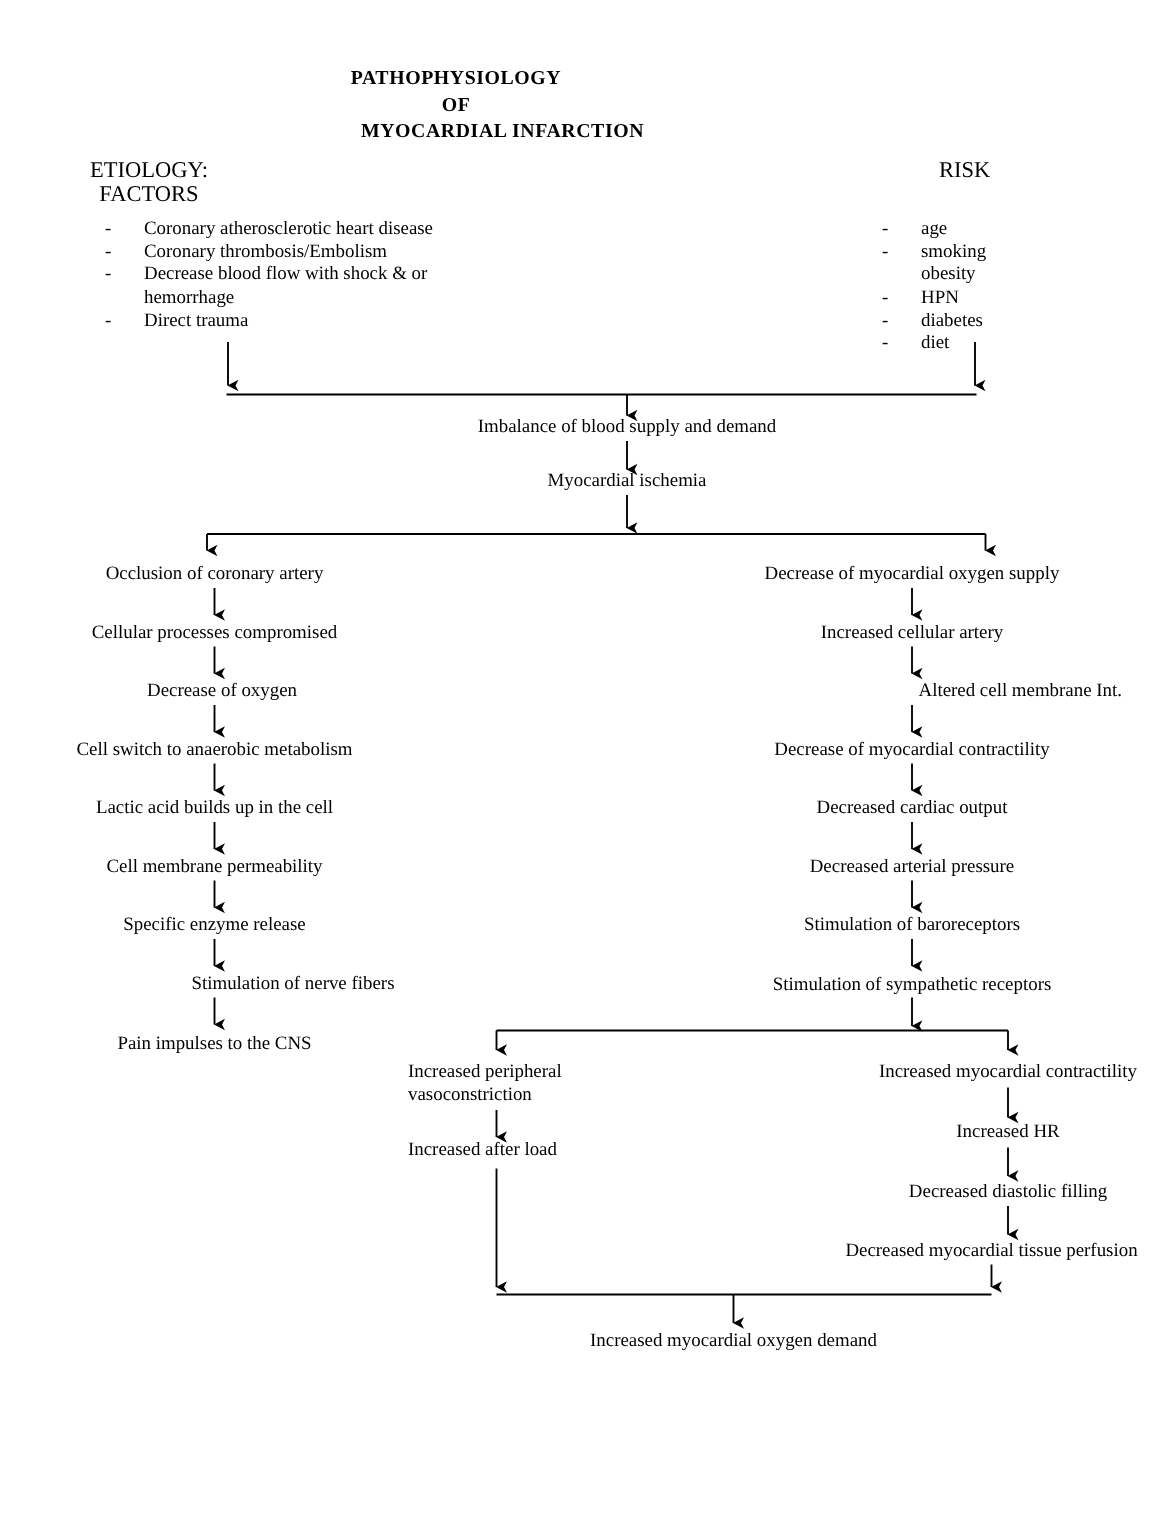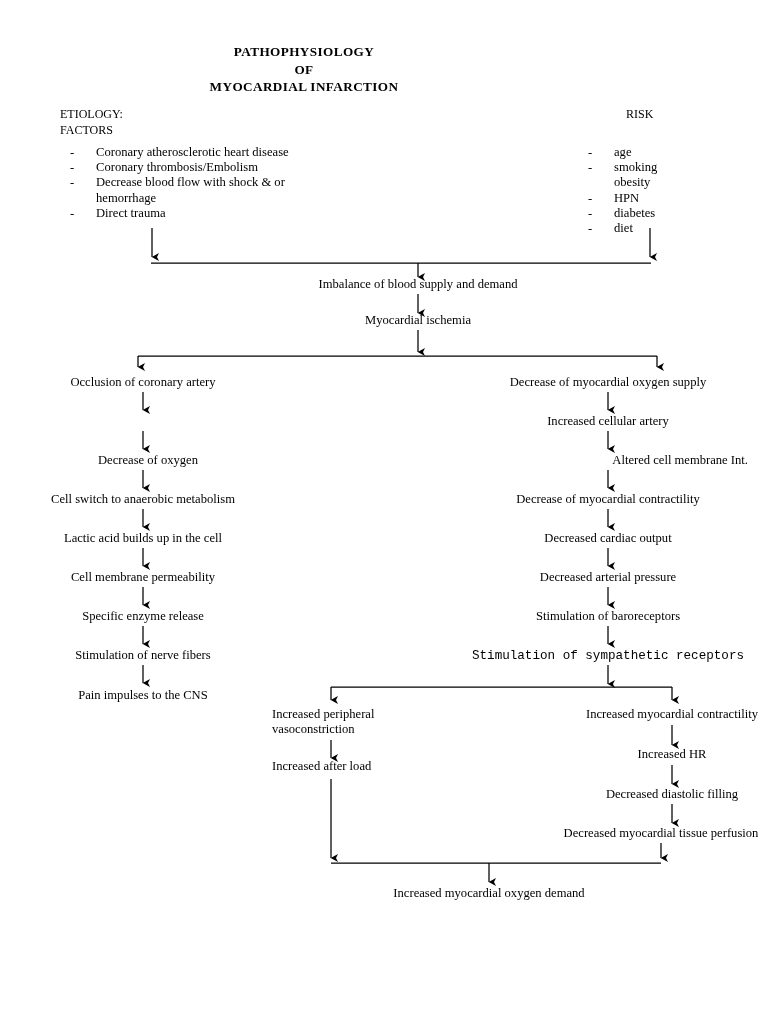--- a/index.html
+++ b/index.html
@@ -43,23 +43,24 @@
     position: absolute;
     width: 608px;
     text-align: center;
     font-weight: bold;
     font-size: 13.2px;
     line-height: 16.5px;
     letter-spacing: 0.4px;
   }
   .heading {
     position: absolute;
-    font-size: 12px;
+    font-size: 15px;
     line-height: 16px;
     white-space: pre-line;
+    text-align: center;
   }
   .listblock {
     position: absolute;
     font-size: 12.6px;
     line-height: 15.2px;
   }
   .li {
     display: flex;
     align-items: flex-start;
   }
@@ -136,21 +137,21 @@
       <line x1="672" y1="804" x2="672" y2="823" marker-end="url(#ah)"></line>
       <line x1="661" y1="843" x2="661" y2="858" marker-end="url(#ah)"></line>
 
       <line x1="331" y1="863" x2="661" y2="863"></line>
       <line x1="489" y1="863" x2="489" y2="882" marker-end="url(#ah)"></line>
     </g>
   </svg>
 
   <div class="title" style="top:44px;">PATHOPHYSIOLOGY</div>
   <div class="title" style="top:62px;">OF</div>
-  <div class="title" style="top:79px;">MYOCARDIAL INFARCTION</div>
+  <div class="title" style="top:79px;padding-left:31px;">MYOCARDIAL INFARCTION</div>
 
   <div class="heading" style="left:60px; top:106px;">ETIOLOGY:
 FACTORS</div>
 
   <div class="listblock" style="left:70px; top:145px; width:330px;">
     <div class="li">
       <span class="dash">-</span>
       <span class="txt">Coronary atherosclerotic heart disease</span>
     </div>
     <div class="li">
@@ -194,36 +195,37 @@
     <div class="li">
       <span class="dash">-</span>
       <span class="txt">diet</span>
     </div>
   </div>
 
   <div class="node" style="left:268px; top:277px; width:300px;">Imbalance of blood supply and demand</div>
   <div class="node" style="left:318px; top:313px; width:200px;">Myocardial ischemia</div>
 
   <div class="node" style="left:23px; top:375px; width:240px;">Occlusion of coronary artery</div>
+  <div class="node" style="left:23px; top:414px; width:240px;">Cellular processes compromised</div>
   <div class="node" style="left:28px; top:453px; width:240px;">Decrease of oxygen</div>
   <div class="node" style="left:23px; top:492px; width:240px;">Cell switch to anaerobic metabolism</div>
   <div class="node" style="left:23px; top:570px; width:240px;">Cell membrane permeability</div>
   <div class="node" style="left:23px; top:531px; width:240px;">Lactic acid builds up in the cell</div>
   <div class="node" style="left:23px; top:609px; width:240px;">Specific enzyme release</div>
-  <div class="node" style="left:23px; top:648px; width:240px;">Stimulation of nerve fibers</div>
+  <div class="node" style="left:23px; top:648px; width:240px;text-align:right;">Stimulation of nerve fibers</div>
   <div class="node" style="left:23px; top:688px; width:240px;">Pain impulses to the CNS</div>
 
   <div class="node" style="left:468px; top:375px; width:280px;">Decrease of myocardial oxygen supply</div>
   <div class="node" style="left:468px; top:414px; width:280px;">Increased cellular artery</div>
   <div class="node" style="left:468px; top:453px; width:280px;text-align:right;">Altered cell membrane Int.</div>
   <div class="node" style="left:468px; top:492px; width:280px;">Decrease of myocardial contractility</div>
   <div class="node" style="left:468px; top:531px; width:280px;">Decreased cardiac output</div>
   <div class="node" style="left:468px; top:570px; width:280px;">Decreased arterial pressure</div>
   <div class="node" style="left:468px; top:609px; width:280px;">Stimulation of baroreceptors</div>
-  <div class="node" style="left:468px; top:649px; width:280px;font-family:Liberation Mono, monospace;">Stimulation of sympathetic receptors</div>
+  <div class="node" style="left:468px; top:649px; width:280px;">Stimulation of sympathetic receptors</div>
 
   <div class="node left-align" style="left:272px; top:707px; width:180px;">Increased peripheral
 vasoconstriction</div>
   <div class="node left-align" style="left:272px; top:759px; width:200px;">Increased after load</div>
 
   <div class="node" style="left:532px; top:707px; width:280px;">Increased myocardial contractility</div>
   <div class="node" style="left:532px; top:747px; width:280px;">Increased HR</div>
   <div class="node" style="left:532px; top:787px; width:280px;">Decreased diastolic filling</div>
   <div class="node" style="left:521px; top:826px; width:280px;">Decreased myocardial tissue perfusion</div>
 

